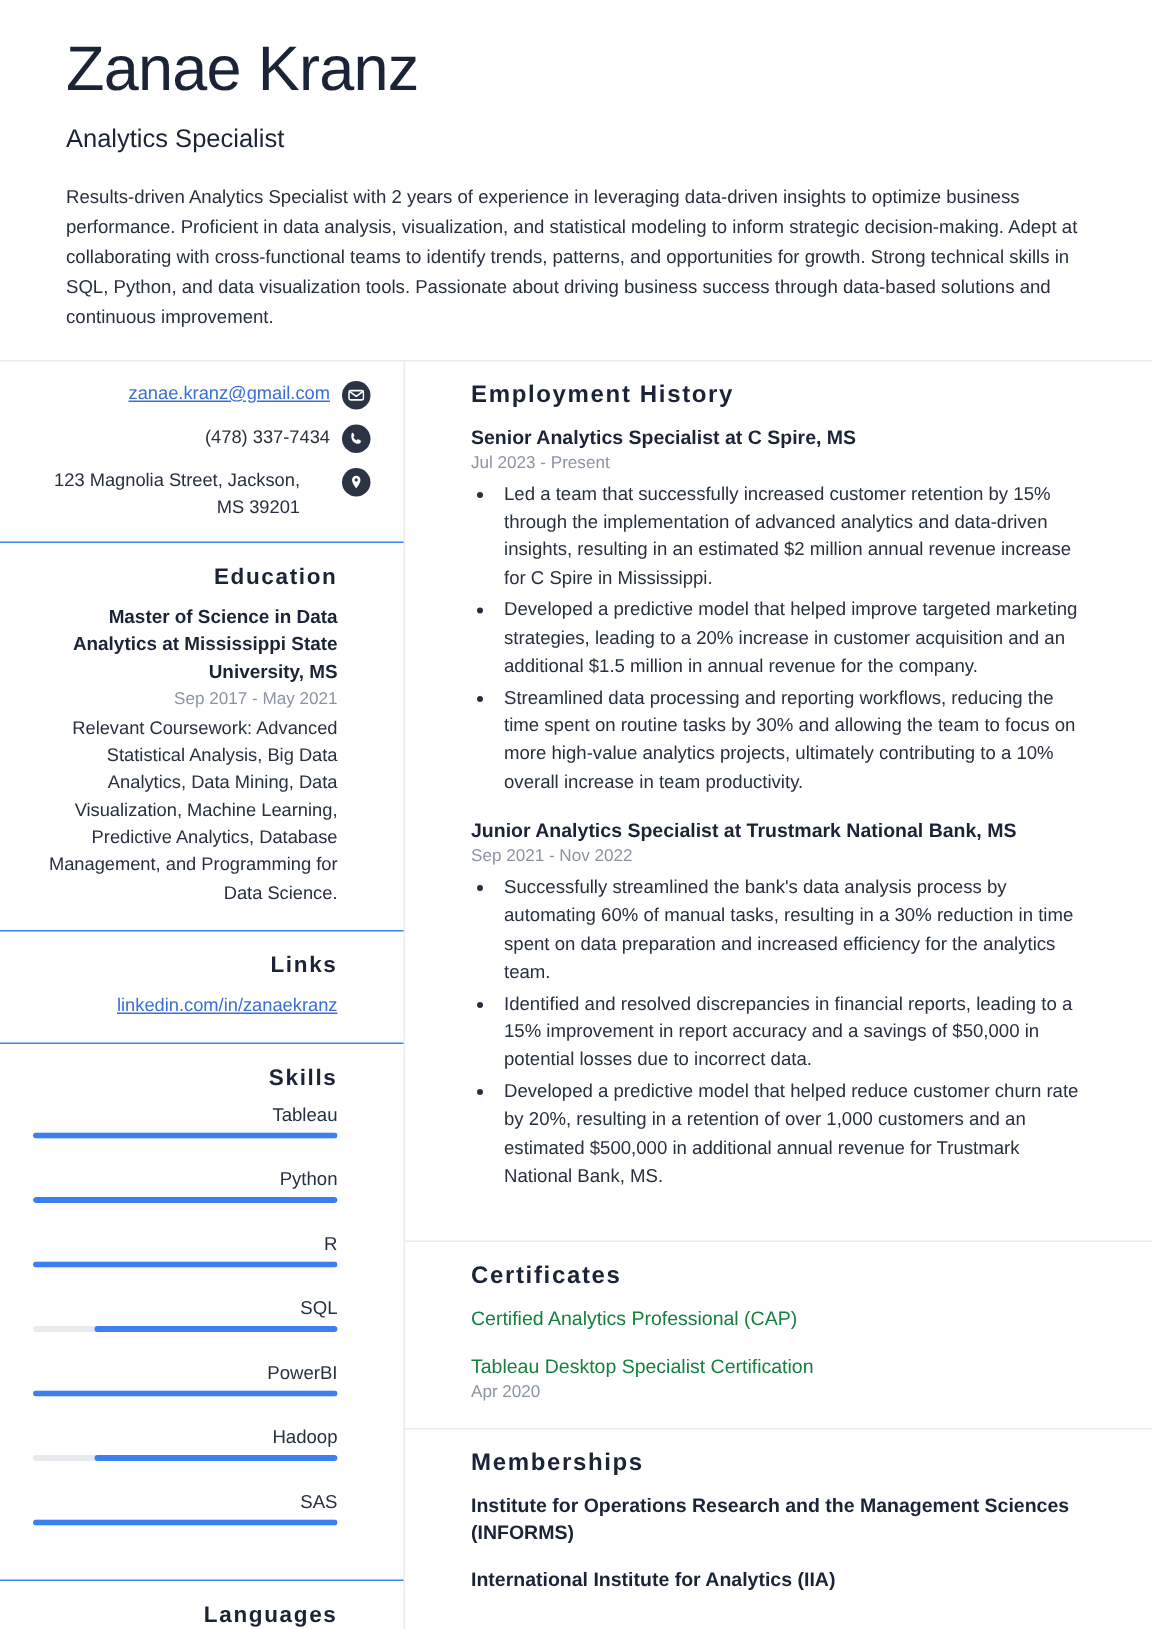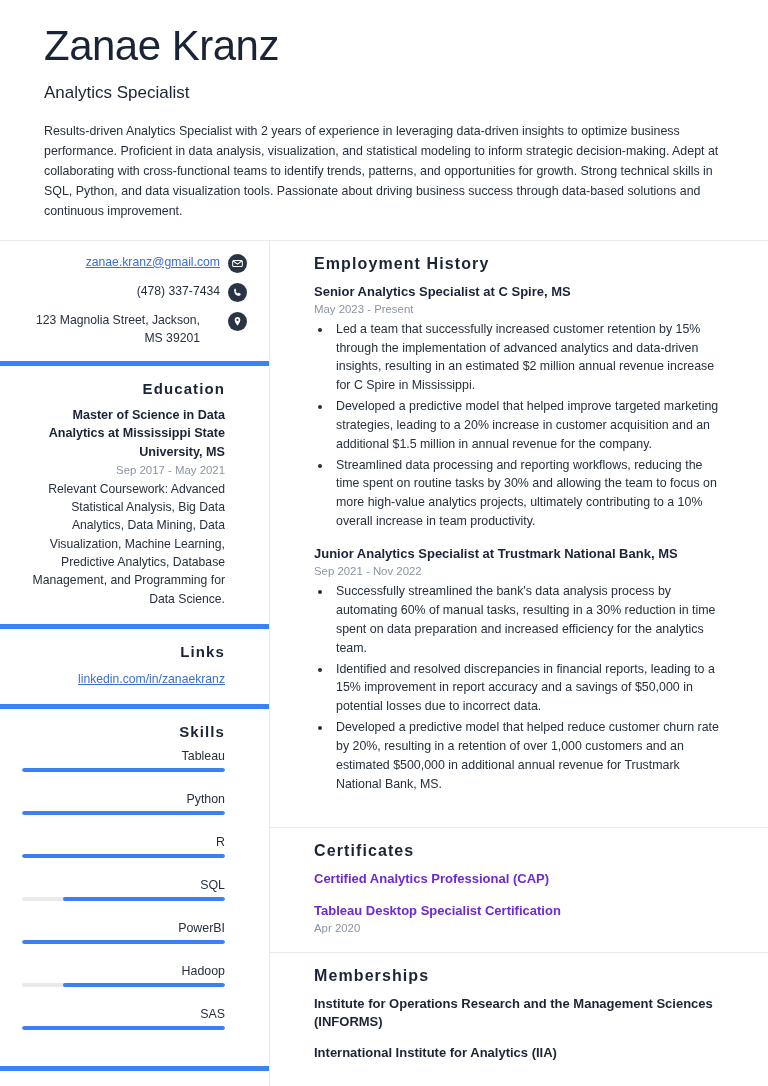--- a/index.html
+++ b/index.html
@@ -60,21 +60,21 @@
   }
 
   .main {
     flex: 1 1 auto;
     min-width: 0;
   }
 
   
   .side-block {
     padding: 14px 44px 16px 22px;
-    border-bottom: 5px solid #3b82f6;
+    border-bottom: 1px solid #3b82f6;
     text-align: right;
   }
   .side-block.no-border { border-bottom: none; }
 
   .side-heading {
     font-size: 15px;
     font-weight: 700;
     letter-spacing: 1.1px;
     color: #1b2436;
     margin-bottom: 9px;
@@ -201,22 +201,22 @@
     line-height: 1.52;
     color: #27303f;
     margin-bottom: 2px;
     padding-left: 4px;
   }
 
   .cert-entry { margin-bottom: 13px; }
   .cert-entry:last-child { margin-bottom: 0; }
   .cert-title {
     font-size: 13px;
-    font-weight: 700;
-    color: #6d28d9;
+    font-weight: 400;
+    color: #15803d;
     line-height: 1.4;
   }
   .cert-date {
     font-size: 11.4px;
     color: #8b94a3;
     margin-top: 2px;
   }
 
   .member-entry {
     font-size: 13px;
@@ -339,21 +339,21 @@
 
     </div>
 
     <div class="main">
 
       <div class="main-block">
         <div class="main-heading">Employment History</div>
         <div id="employment-list">
             <div class="entry">
               <div class="entry-title">Senior Analytics Specialist at C Spire, MS</div>
-              <div class="entry-date">May 2023 - Present</div>
+              <div class="entry-date">Jul 2023 - Present</div>
               <ul class="entry-bullets">
                 <li>Led a team that successfully increased customer retention by 15% through the implementation of advanced analytics and data-driven insights, resulting in an estimated $2 million annual revenue increase for C Spire in Mississippi.</li>
                 <li>Developed a predictive model that helped improve targeted marketing strategies, leading to a 20% increase in customer acquisition and an additional $1.5 million in annual revenue for the company.</li>
                 <li>Streamlined data processing and reporting workflows, reducing the time spent on routine tasks by 30% and allowing the team to focus on more high-value analytics projects, ultimately contributing to a 10% overall increase in team productivity.</li>
               </ul>
             </div>
             <div class="entry">
               <div class="entry-title">Junior Analytics Specialist at Trustmark National Bank, MS</div>
               <div class="entry-date">Sep 2021 - Nov 2022</div>
               <ul class="entry-bullets">

